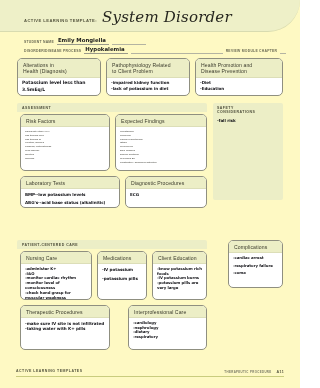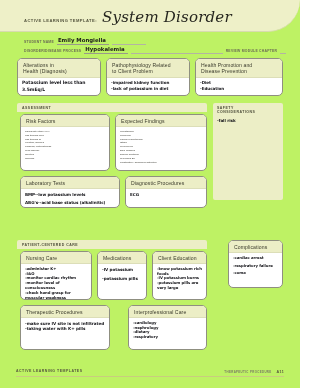--- a/index.html
+++ b/index.html
@@ -3,21 +3,21 @@
 <meta charset="utf-8">
 <style>
   html,body{margin:0;padding:0;}
   body{
     width:300px;height:388px;overflow:hidden;
     background:#ffffff;
     font-family:"Liberation Sans", sans-serif;
     color:#2b2b28;
     position:relative;
   }
-  .page{position:absolute;inset:0;background:#bef264;}
+  .page{position:absolute;inset:0;background:#fef9c3;}
 
   
   .hdr{
     position:absolute;left:0;top:0;width:300px;height:31px;
     background:#eef0c8;
     border-bottom:1px solid #d8dbb0;
     border-radius:0 0 40px 0;
   }
   .hdr-inner{
     position:absolute;left:24px;top:10px;right:8px;

